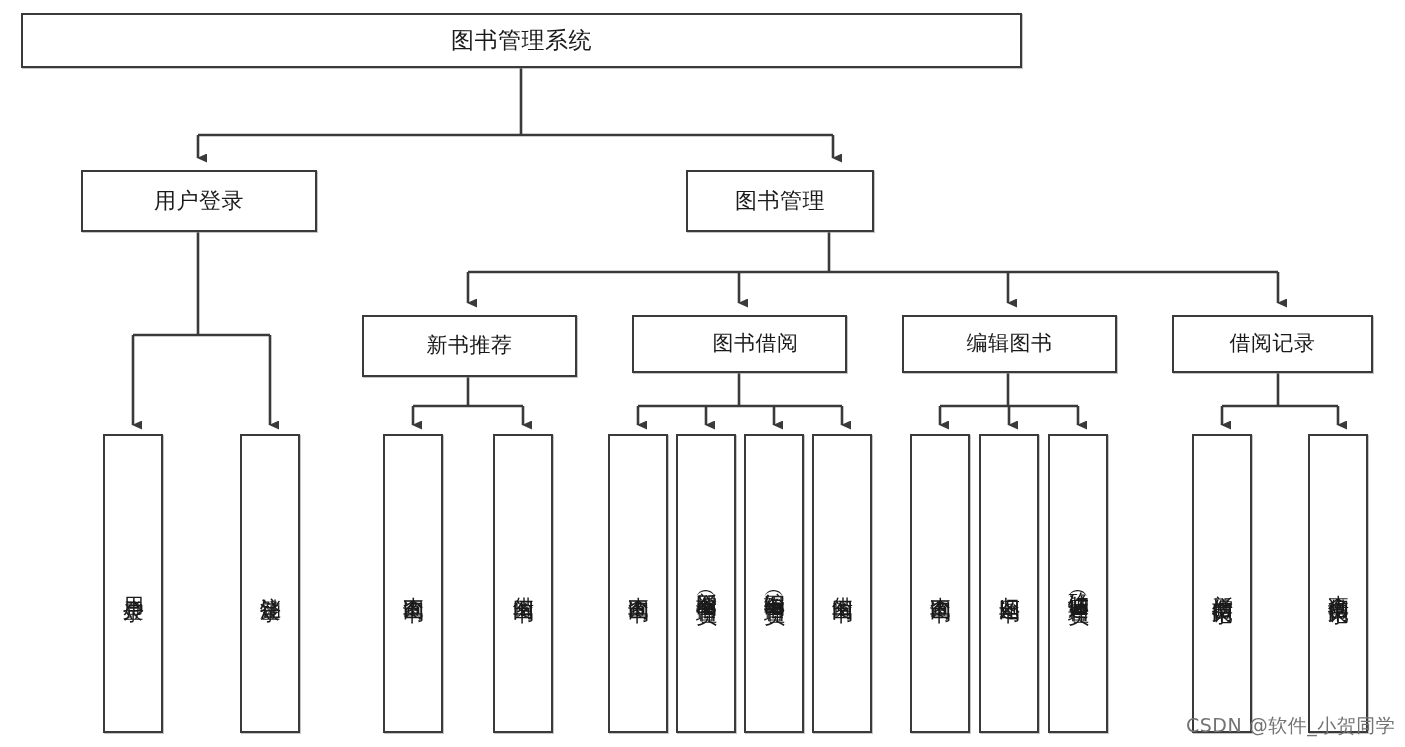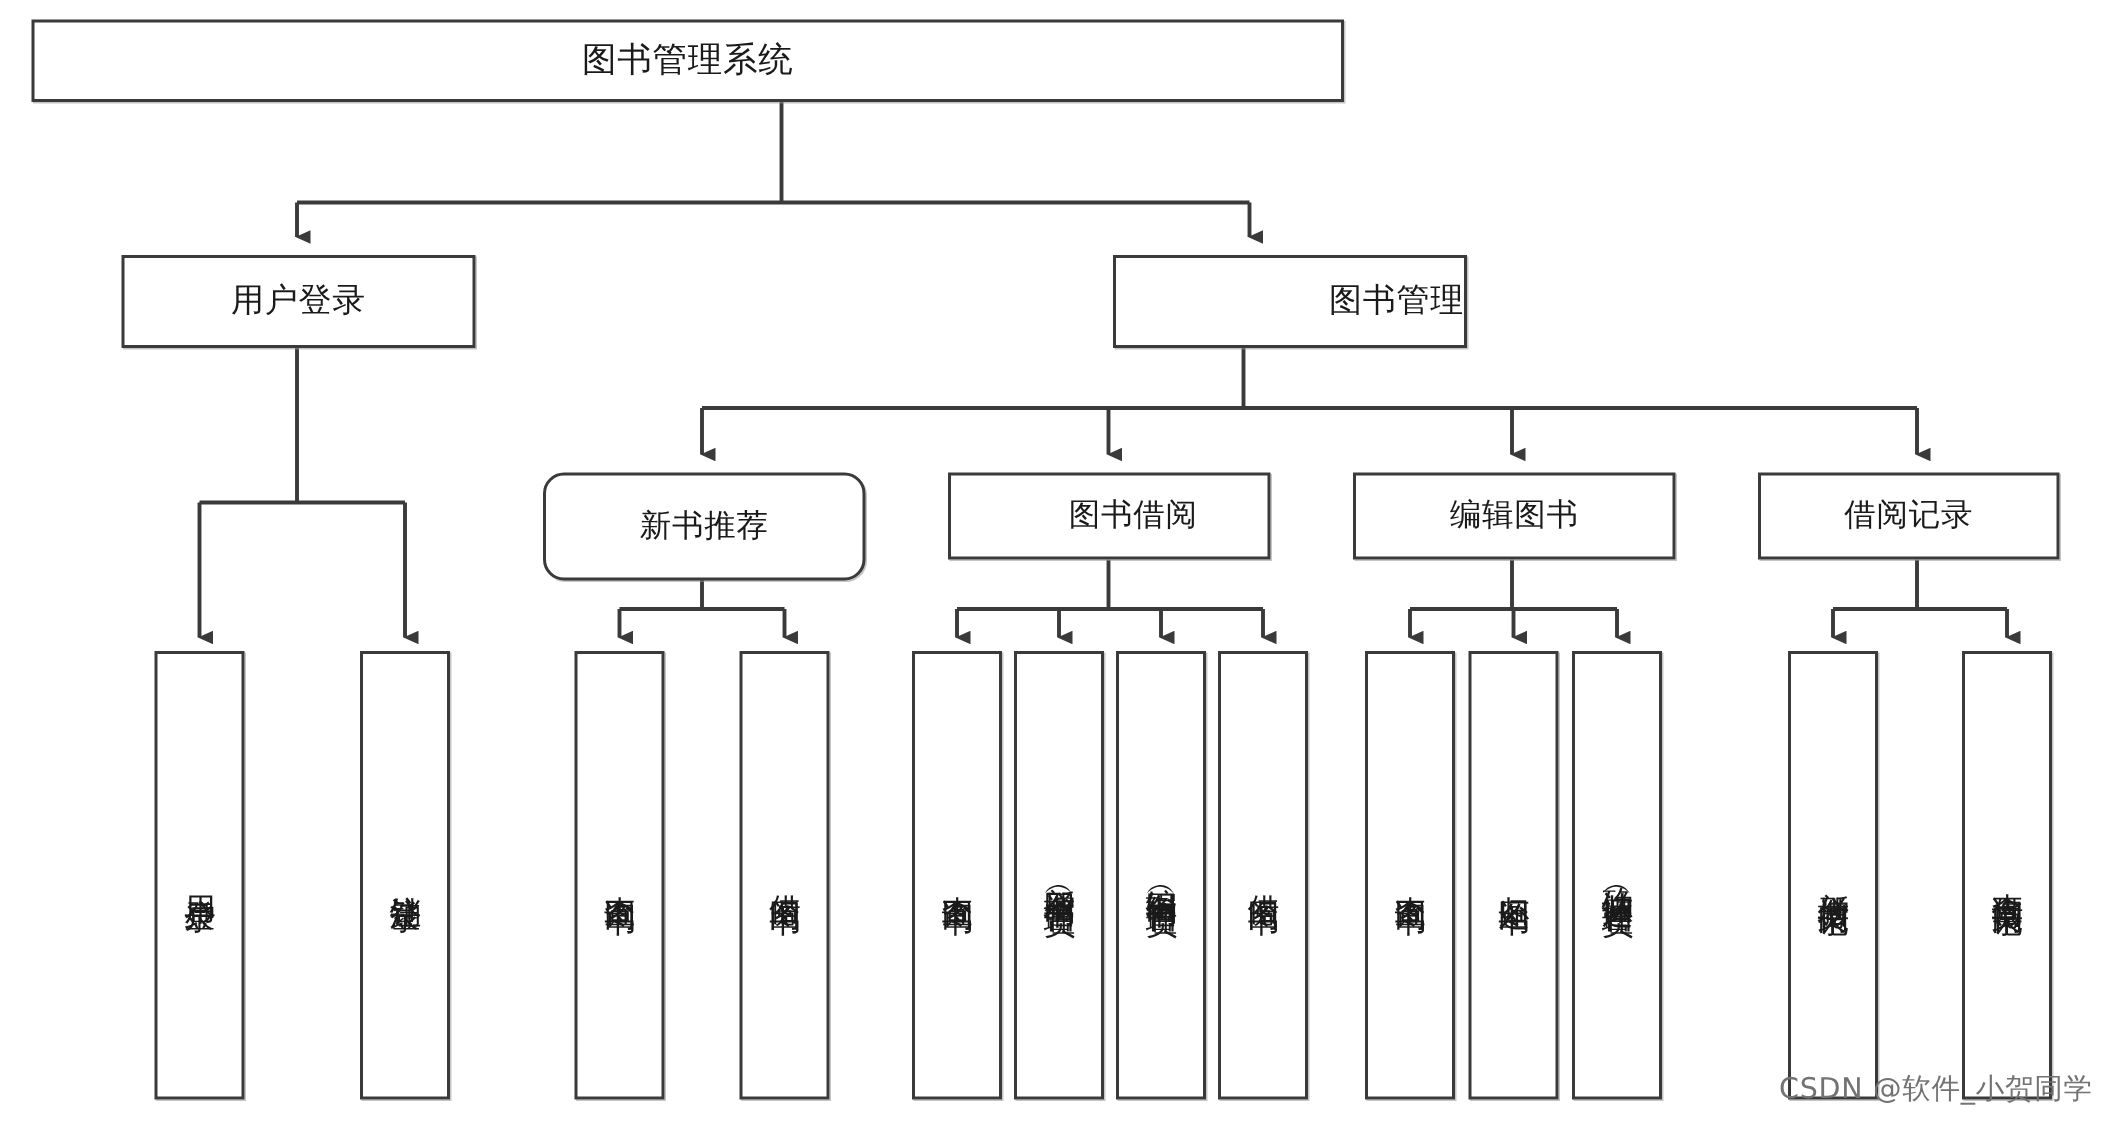--- a/index.html
+++ b/index.html
@@ -104,32 +104,32 @@
       <path d="M1009,406 L1009,425" marker-end="url(#arrow)"></path>
       <path d="M1078,406 L1078,425" marker-end="url(#arrow)"></path>
 
       <path d="M1278,373 L1278,406"></path>
       <path d="M1222,406 L1338,406"></path>
       <path d="M1222,406 L1222,425" marker-end="url(#arrow)"></path>
       <path d="M1338,406 L1338,425" marker-end="url(#arrow)"></path>
     </g>
   </svg>
 
-  <div class="node node-root" style="left:21px;top:13px;width:875px;height:55px;">
+  <div class="node node-root" style="left:21px;top:13px;width:1001px;height:55px;">
     <span class="lbl">图书管理系统</span>
   </div>
 
   <div class="node node-l2" style="left:81px;top:170px;width:236px;height:62px;">
     <span class="lbl">用户登录</span>
   </div>
-  <div class="node node-l2" style="left:742px;top:170px;width:236px;height:62px;justify-content:flex-end;">
+  <div class="node node-l2" style="left:686px;top:170px;width:188px;height:62px;">
     <span class="lbl">图书管理</span>
   </div>
 
-  <div class="node node-l3" style="left:362px;top:315px;width:215px;height:72px;border-radius:14px;">
+  <div class="node node-l3" style="left:362px;top:315px;width:215px;height:62px;">
     <span class="lbl">新书推荐</span>
   </div>
   <div class="node node-l3" style="left:632px;top:315px;width:215px;height:58px;padding-left:32px;">
     <span class="lbl">图书借阅</span>
   </div>
   <div class="node node-l3" style="left:902px;top:315px;width:215px;height:58px;">
     <span class="lbl">编辑图书</span>
   </div>
   <div class="node node-l3" style="left:1172px;top:315px;width:201px;height:58px;">
     <span class="lbl">借阅记录</span>

